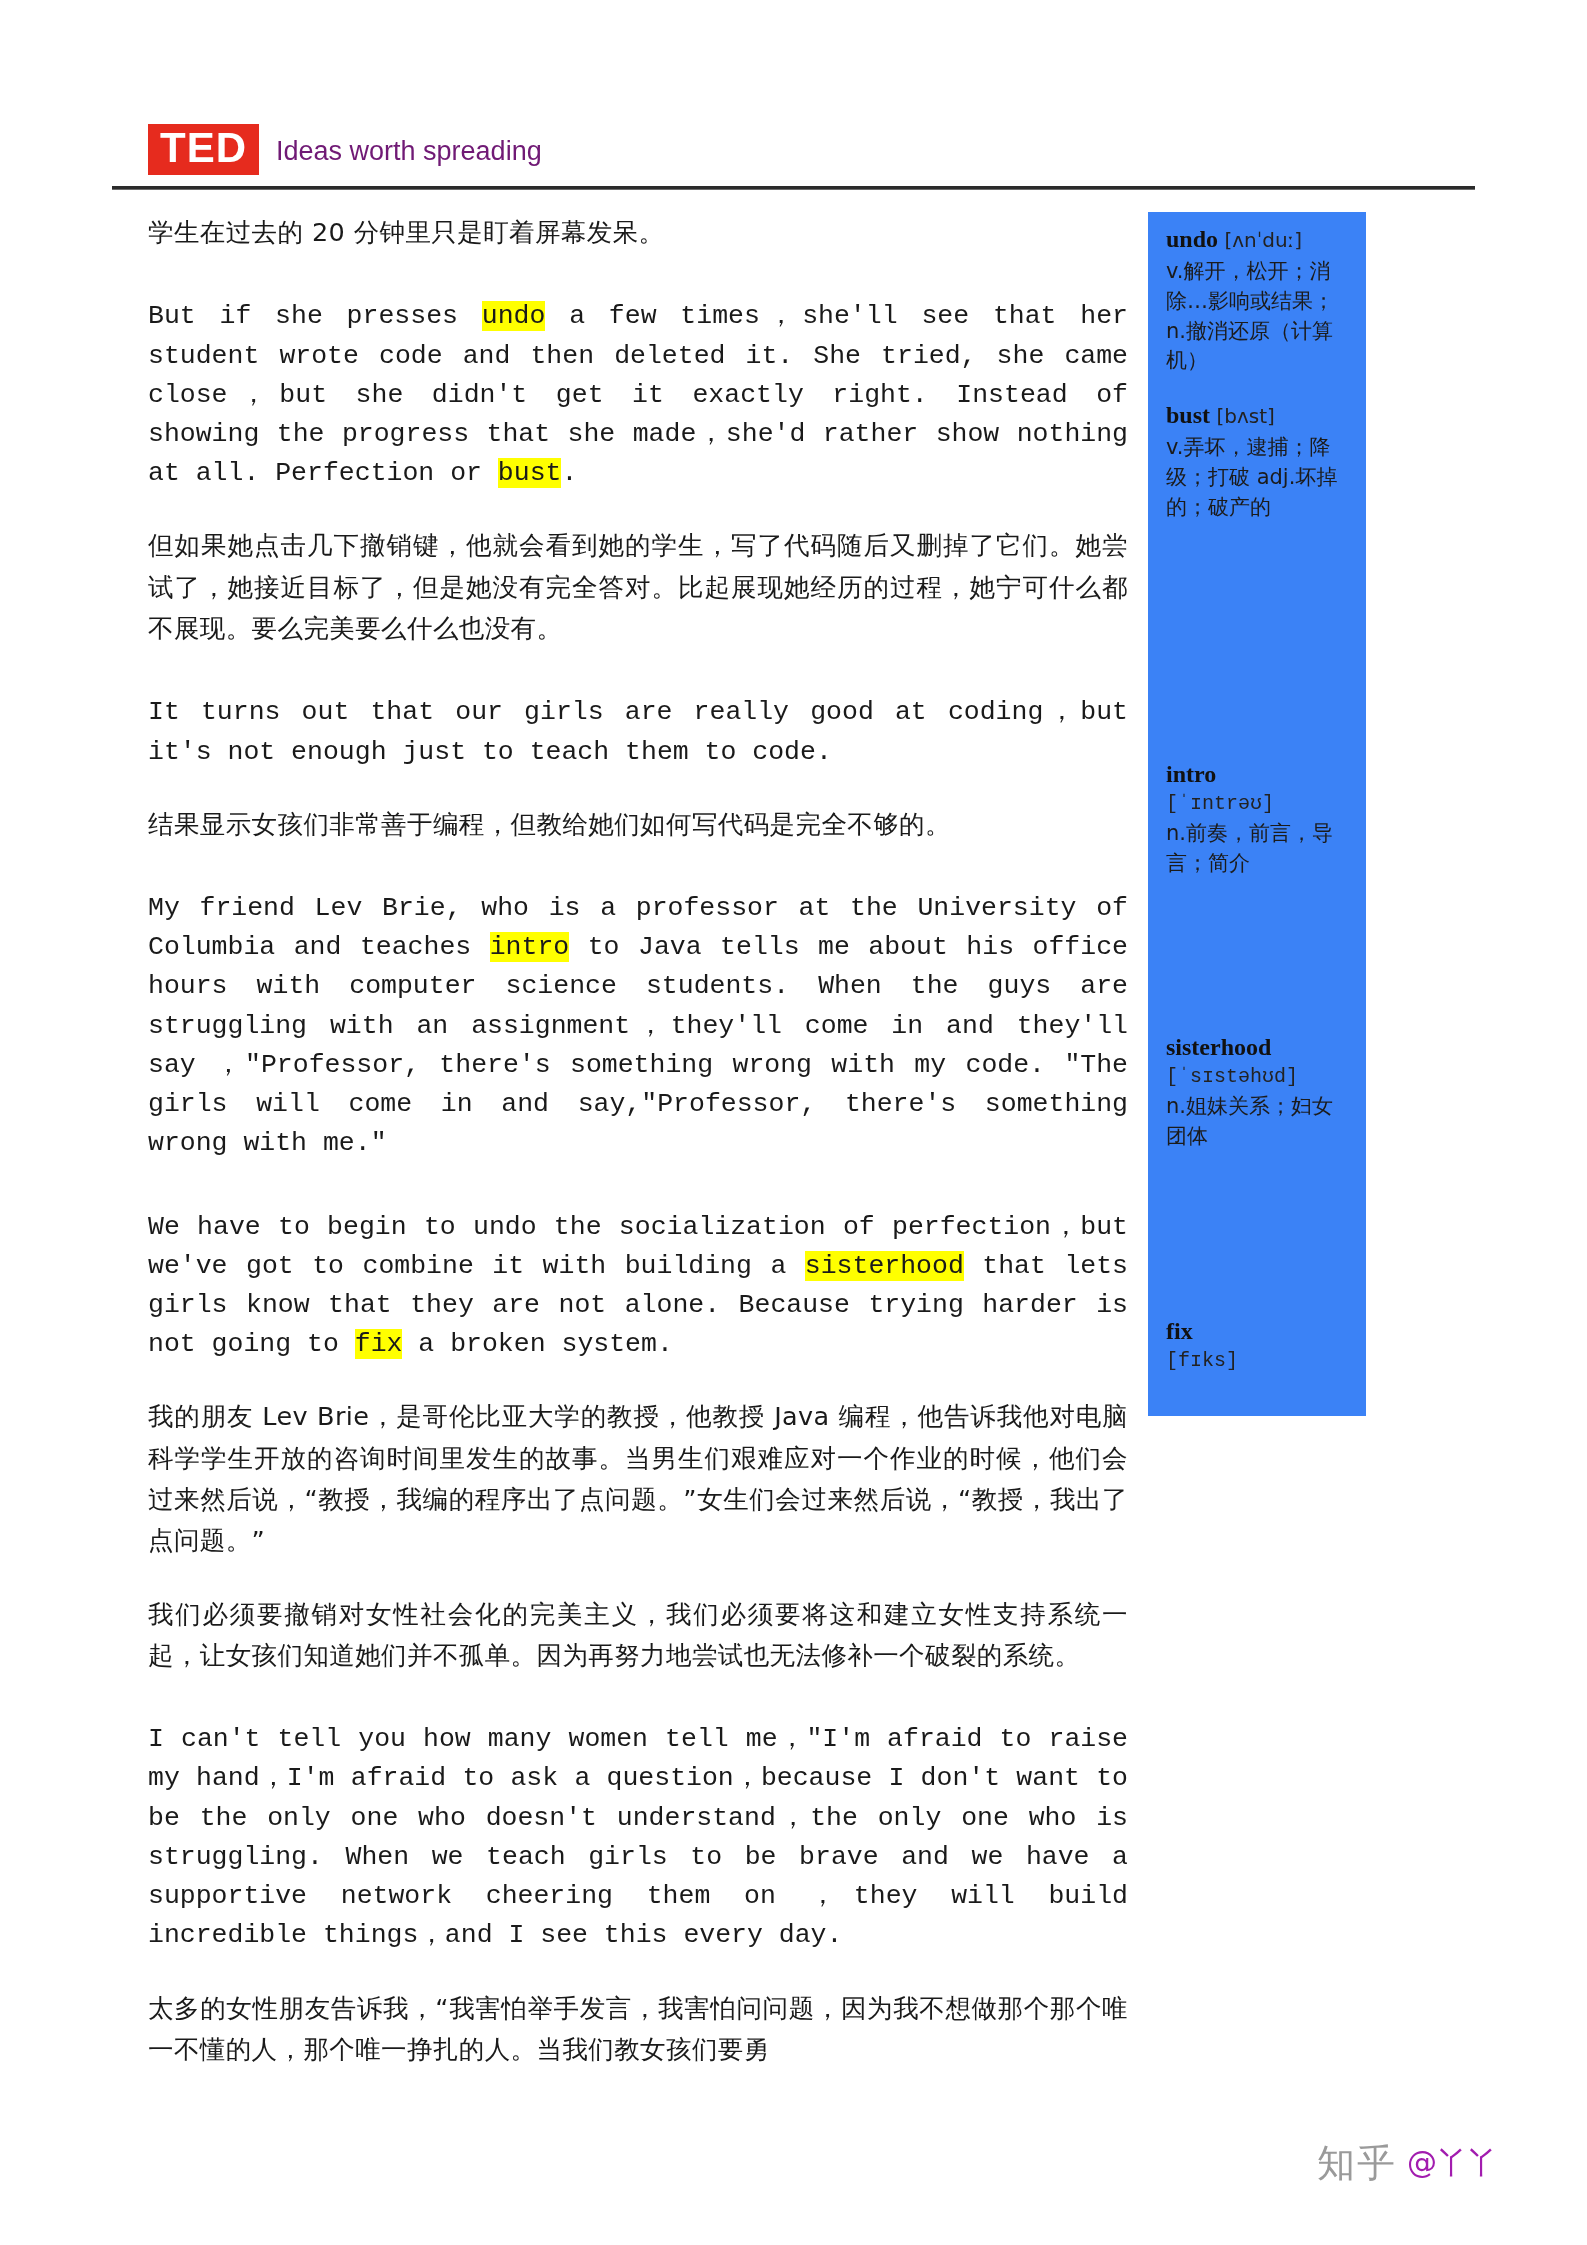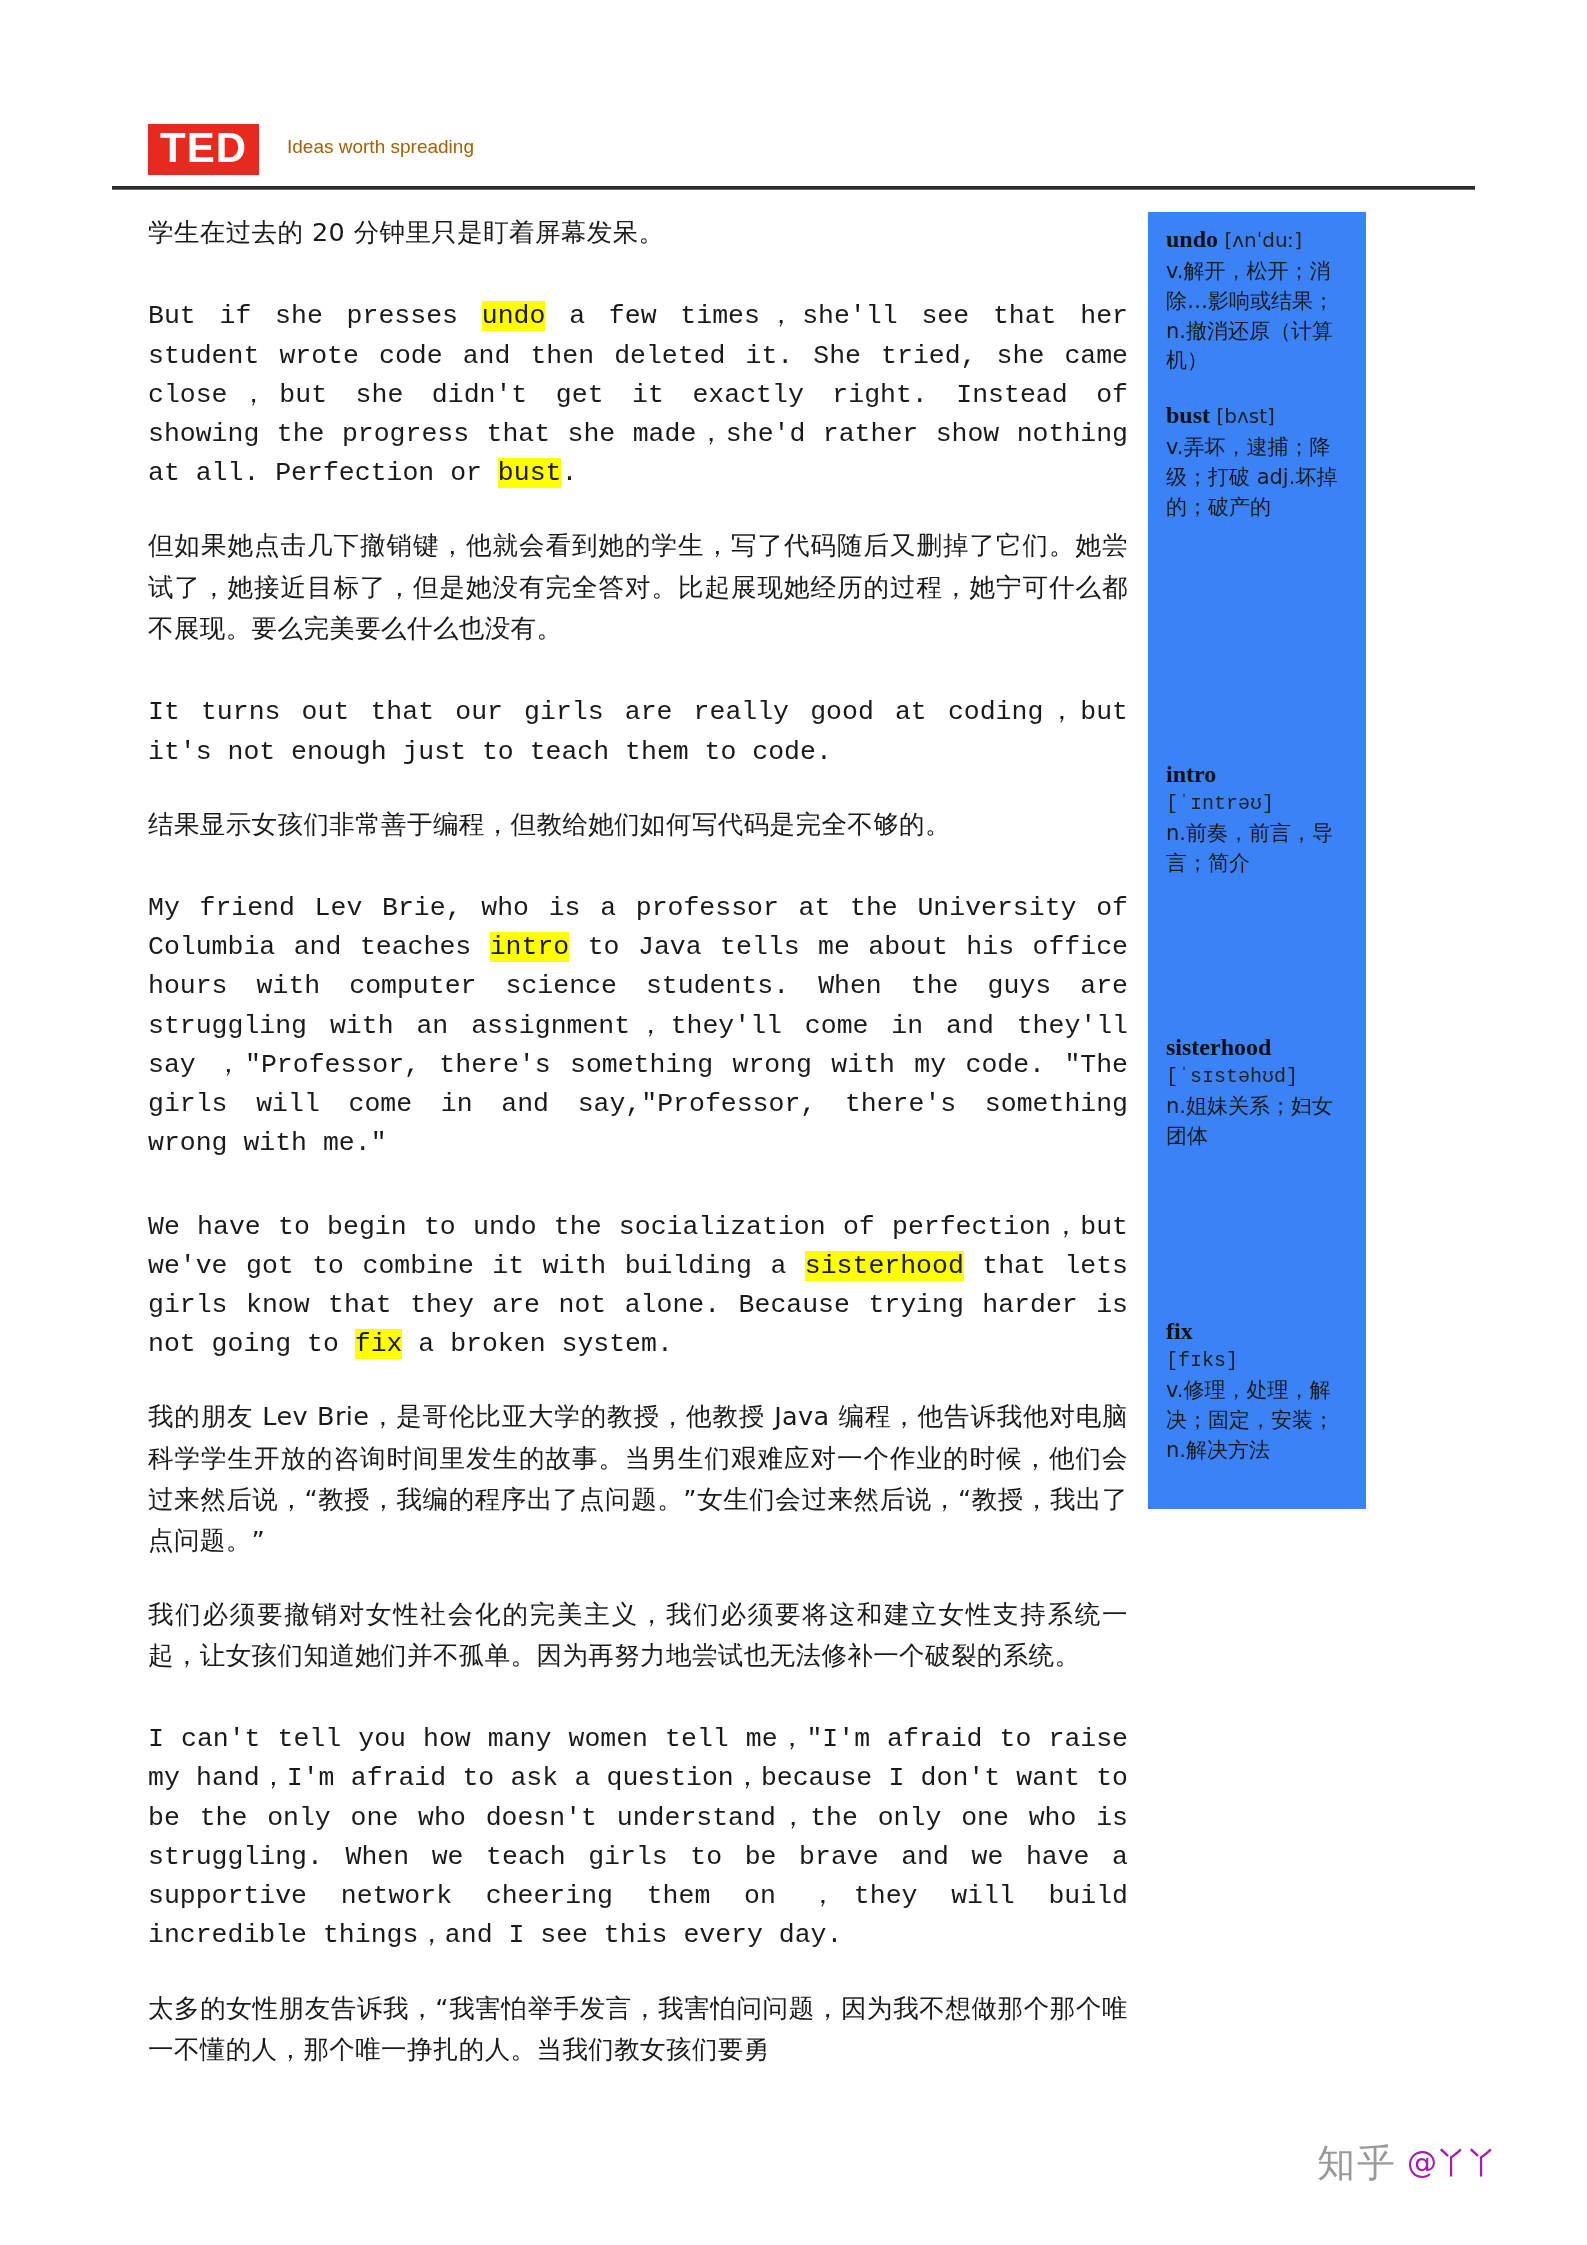--- a/index.html
+++ b/index.html
@@ -31,25 +31,25 @@
     color: #ffffff;
     font-family: "Liberation Sans", sans-serif;
     font-weight: bold;
     font-size: 42px;
     letter-spacing: 1px;
     padding: 3px 12px 6px 12px;
     line-height: 1;
   }
   .ted-tagline {
     position: absolute;
-    left: 287px;
+    left: 276px;
     top: 136px;
     font-family: "Liberation Sans", sans-serif;
-    font-size: 19px;
-    color: #a16207;
+    font-size: 27px;
+    color: #701a75;
   }
   .rule {
     position: absolute;
     left: 112px;
     top: 186px;
     width: 1363px;
     height: 0;
     border-top: 3px solid #2b2b2b;
     border-bottom: 1px solid #6b6b6b;
   }
@@ -170,19 +170,19 @@
   </div>
 
 <div class="sidebar" id="vocab-sidebar">
     <div class="vocab"><span class="headword">undo</span><span class="phon"> [ʌnˈduː]</span><div class="defs">v.解开，松开；消除…影响或结果；n.撤消还原（计算机）</div></div>
     <div class="vocab"><span class="headword">bust</span><span class="phon"> [bʌst]</span><div class="defs">v.弄坏，逮捕；降级；打破 adj.坏掉的；破产的</div></div>
     <div style="height: 212px;"></div>
     <div class="vocab"><span class="headword">intro</span><span class="phon-block">[ˈɪntrəʊ]</span><div class="defs">n.前奏，前言，导言；简介</div></div>
     <div style="height: 130px;"></div>
     <div class="vocab"><span class="headword">sisterhood</span><span class="phon-block">[ˈsɪstəhʊd]</span><div class="defs">n.姐妹关系；妇女团体</div></div>
     <div style="height: 140px;"></div>
-    <div class="vocab"><span class="headword">fix</span><span class="phon-block">[fɪks]</span><div class="defs">v.修理，处理，解决；固定，安装；n.解决方法</div></div>
+    <div class="vocab"><span class="headword">fix</span><span class="phon-block">[fɪks]</span></div>
   </div>
 
 <div class="watermark">
   <span class="wm-zhihu">知乎</span>
   <span class="wm-at">@丫丫</span>
 </div>
 
 </body></html>

